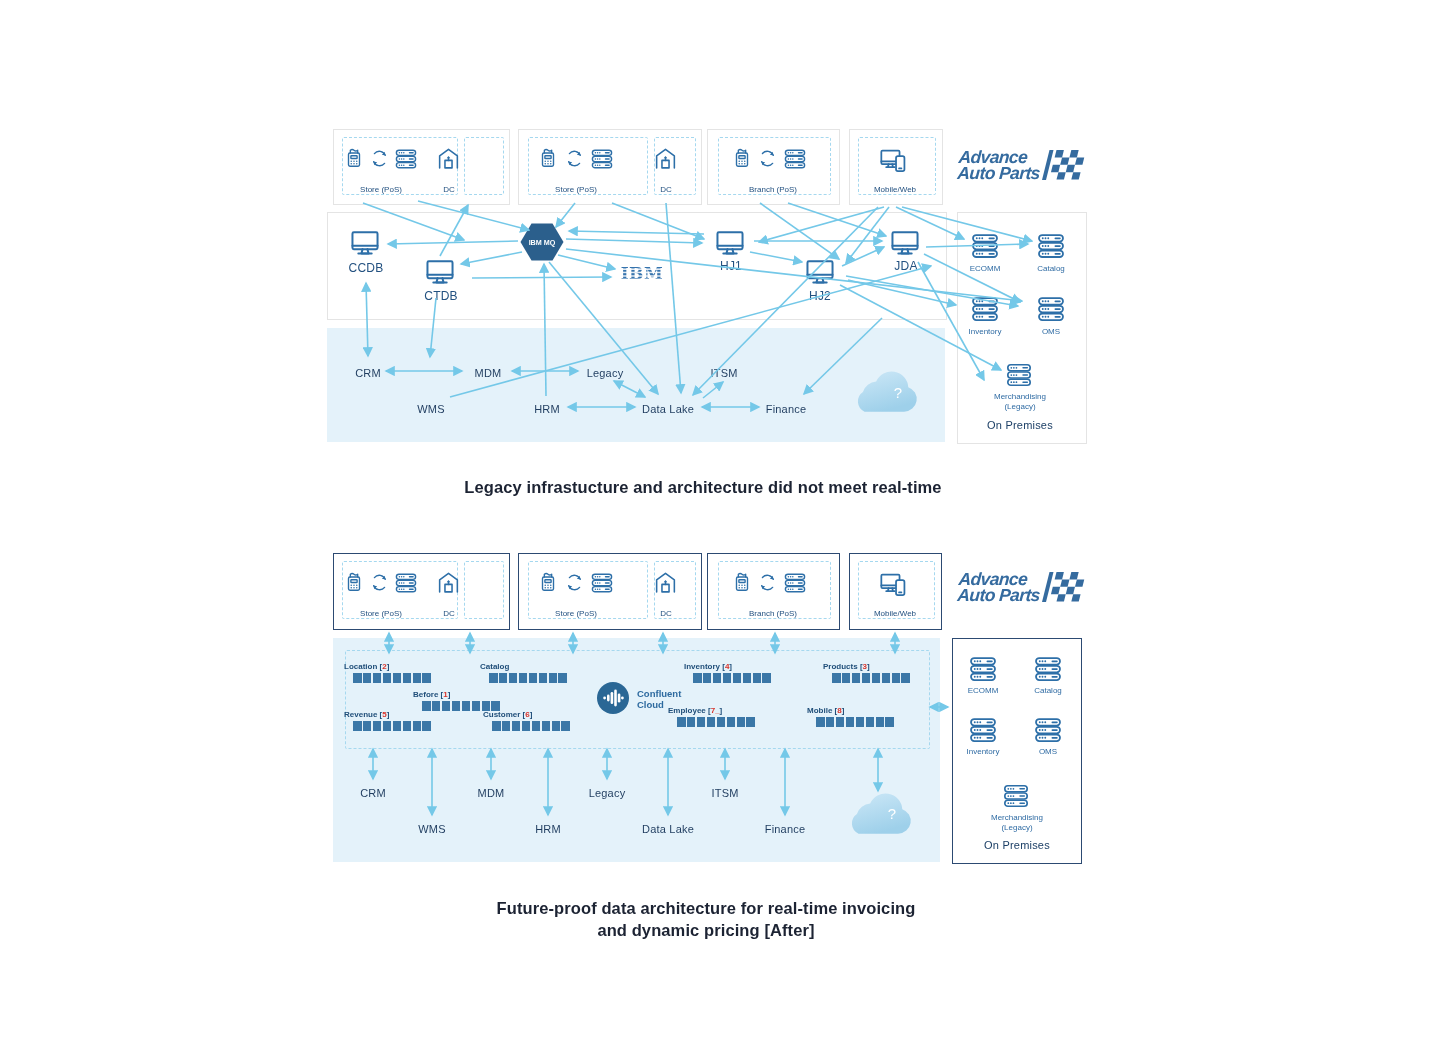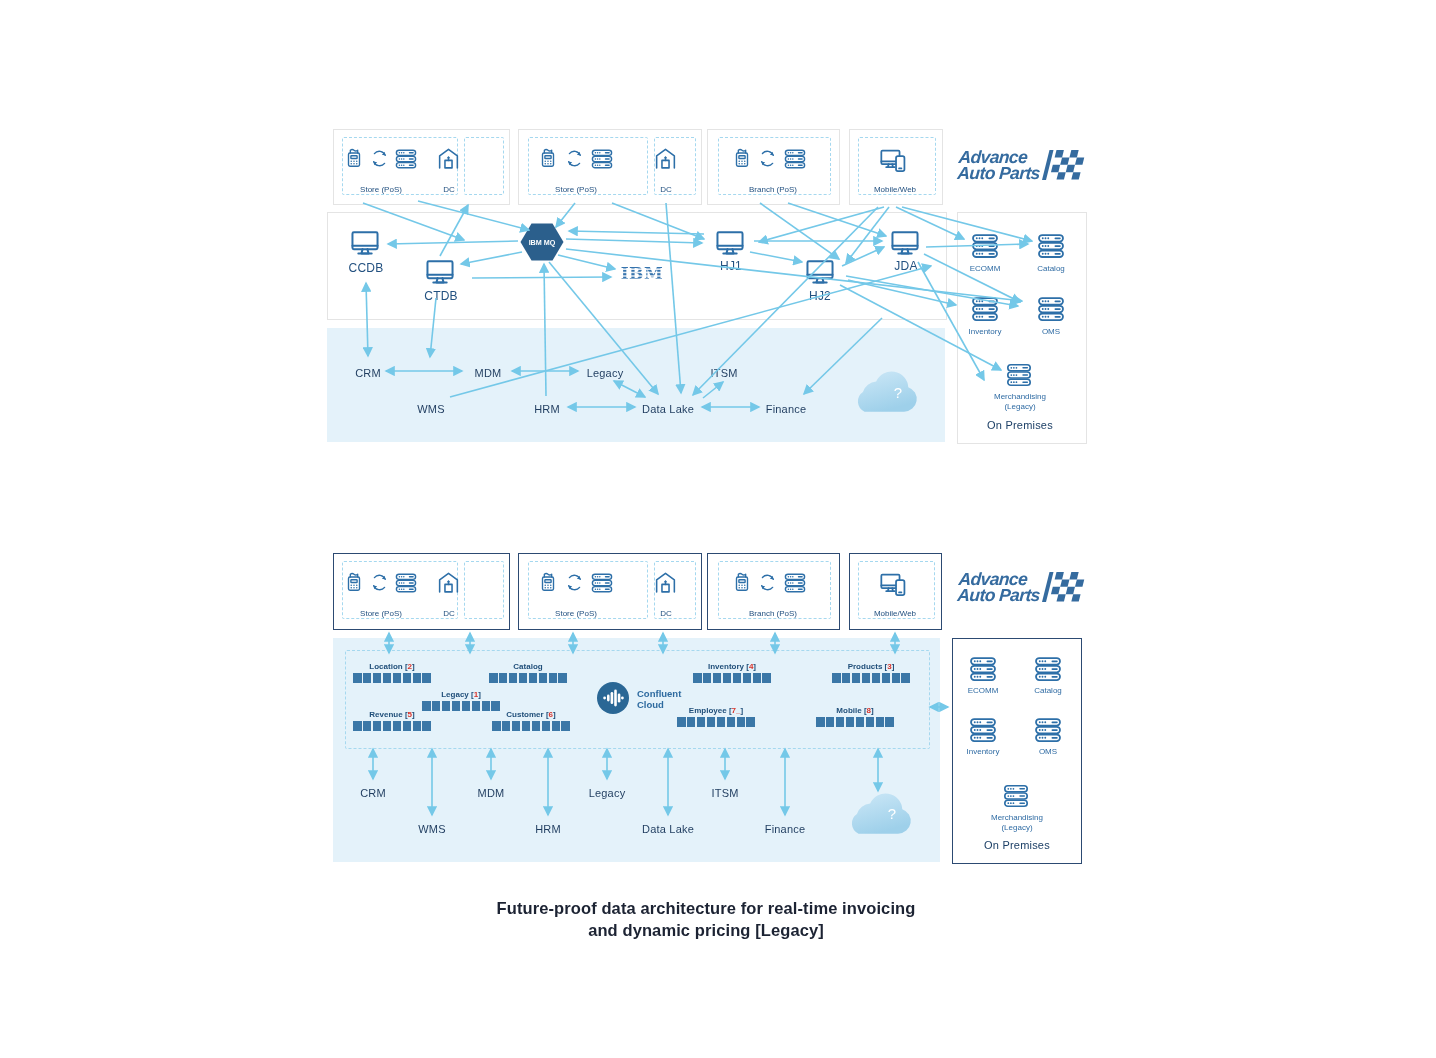--- a/index.html
+++ b/index.html
@@ -20,21 +20,21 @@
   .node-l{font-size:12px;color:#235180;letter-spacing:.2px}
   .sys-l{font-size:11px;color:#1f3c5f;letter-spacing:.2px}
   .onp-l{font-size:8px;color:#2f6ba3}
   .onp-t{font-size:11px;color:#1c3f66;letter-spacing:.2px}
   .cap{position:absolute;text-align:center;font-weight:bold;font-size:16.5px;line-height:22px;
        color:#1c2333;letter-spacing:.1px;z-index:3}
   
   .ic{position:absolute;z-index:2}
   svg.ic *{vector-effect:non-scaling-stroke}
   
-  .topic{position:absolute;transform:translateX(-50%);width:96px;text-align:center;z-index:3}
+  .topic{position:absolute;transform:translateX(-50%);width:96px;z-index:3}
   .tp-label{font-size:8px;font-weight:bold;color:#1f4e79;white-space:nowrap}
   .red{color:#d9342b}
   .squares{display:flex;gap:1.6px;justify-content:center;margin-top:2px}
   .squares i{display:block;width:8.3px;height:9.6px;background:#3a77a7}
   
   .conf-t{position:absolute;font-size:9.5px;font-weight:bold;color:#2d6a9f;line-height:11px;z-index:3}
   
   .aap{position:absolute;display:flex;align-items:center;z-index:3}
   .aap-text{font-style:italic;font-weight:800;font-size:17.5px;line-height:16px;
             color:#356b9f;letter-spacing:-.6px;transform:skewX(-4deg)}
@@ -251,20 +251,21 @@
     </svg>
 <div class="lbl onp-l" style="left:1051px;top:331px">OMS</div>
 <svg class="ic" style="left:1005px;top:361px" width="28" height="28" viewBox="0 0 24 24">
       <use href="#sym-server"></use>
     </svg>
 <div class="lbl onp-l" style="left:1020px;top:396px">Merchandising</div>
 <div class="lbl onp-l" style="left:1020px;top:406px">(Legacy)</div>
 <div class="lbl onp-t" style="left:1020px;top:425px">On Premises</div>
 
 <div class="cap" style="left:337px;top:476px;width:732px">
+  <div>Legacy infrastucture and architecture did not meet real-time</div>
 </div>
 
 <div class="srcbox solid" style="left:333px;top:553px;width:175px">
   <div class="dashbox" style="left:8px;top:7px;width:114px;height:56px"></div>
   <div class="dashbox" style="left:130px;top:7px;width:38px;height:56px"></div>
 </div>
 <svg class="ic" style="left:343px;top:571px" width="22" height="22" viewBox="0 0 24 24">
       <use href="#sym-pos"></use>
     </svg>
 <svg class="ic" style="left:369px;top:572px" width="21" height="21" viewBox="0 0 24 24">
@@ -391,21 +392,21 @@
         <i></i>
         <i></i>
         <i></i>
         <i></i>
         <i></i>
         <i></i>
         <i></i>
       </div>
 </div>
 <div class="topic" style="left:461px;top:690px">
-  <div class="tp-label"><span>Legacy [</span><span class="red">1</span><span>]</span></div>
+  <div class="tp-label"><span>Before [</span><span class="red">1</span><span>]</span></div>
   <div class="squares">
         <i></i>
         <i></i>
         <i></i>
         <i></i>
         <i></i>
         <i></i>
         <i></i>
         <i></i>
       </div>
@@ -511,21 +512,21 @@
 <div class="lbl onp-l" style="left:1048px;top:751px">OMS</div>
 <svg class="ic" style="left:1002px;top:782px" width="28" height="28" viewBox="0 0 24 24">
       <use href="#sym-server"></use>
     </svg>
 <div class="lbl onp-l" style="left:1017px;top:817px">Merchandising</div>
 <div class="lbl onp-l" style="left:1017px;top:827px">(Legacy)</div>
 <div class="lbl onp-t" style="left:1017px;top:845px">On Premises</div>
 
 <div class="cap" style="left:340px;top:897px;width:732px">
   <div>Future-proof data architecture for real-time invoicing</div>
-  <div>and dynamic pricing [Legacy]</div>
+  <div>and dynamic pricing [After]</div>
 </div>
 
 <svg class="arrows" width="1436" height="1058" viewBox="0 0 1436 1058">
   <g stroke="#74c8e8" stroke-width="1.6" fill="none">
 
     <line x1="418" y1="201" x2="529" y2="230" marker-end="url(#ah)"></line>
     <line x1="363" y1="203" x2="464" y2="240" marker-end="url(#ah)"></line>
     <line x1="440" y1="256" x2="468" y2="205" marker-end="url(#ah)"></line>
     <line x1="575" y1="203" x2="556" y2="227" marker-end="url(#ah)"></line>
     <line x1="612" y1="203" x2="704" y2="239" marker-end="url(#ah)"></line>

